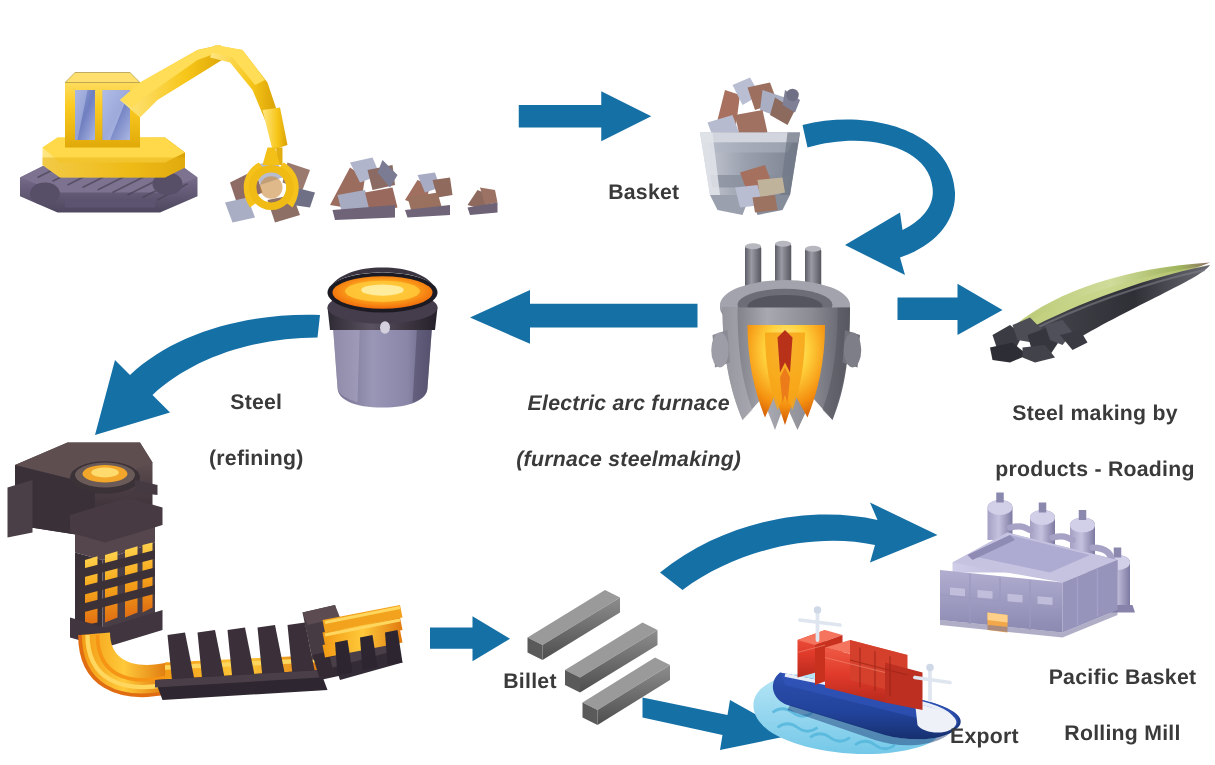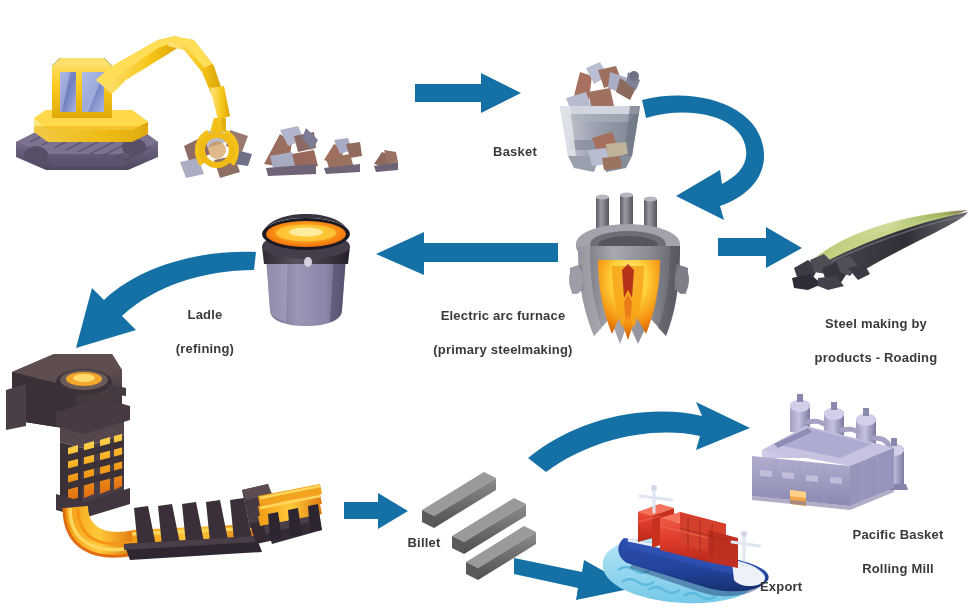--- a/index.html
+++ b/index.html
@@ -6,21 +6,21 @@
   body{font-family:"Liberation Sans", sans-serif;}
   #stage{
     position:relative;
     width:972px;height:612px;
     background:#ffffff;
     overflow:hidden;
   }
   .lbl{
     position:absolute;
     color:#3a3a3a;
-    font-size:13px;
+    font-size:17px;
     font-weight:700;
     line-height:1.32;
     letter-spacing:.2px;
     text-align:center;
     white-space:pre-line;
     user-select:none;
   }
   .art{position:absolute;}
   .art svg{display:block;overflow:visible;}
 </style>
@@ -253,23 +253,23 @@
       <path d="M10 52 C10 90, 16 118, 26 142 L34 134 C26 112, 22 88, 22 52 Z" fill="#b6b6bf" opacity=".55"></path>
       <path d="M112 52 C112 90, 106 118, 98 142 L90 134 C98 112, 102 88, 102 52 Z" fill="#4f4f59" opacity=".45"></path>
 
       <path d="M2 74 L14 70 L16 96 L4 100 Z" fill="#8b8b95"></path>
       <path d="M108 70 L120 74 L118 100 L106 96 Z" fill="#71717b"></path>
       <ellipse cx="8" cy="86" rx="7" ry="14" fill="#9d9da7"></ellipse>
       <ellipse cx="114" cy="86" rx="7" ry="14" fill="#7e7e88"></ellipse>
     </svg>
   </div>
 
-  <div class="lbl" style="left:398px;top:290px;width:210px;">
+  <div class="lbl" style="left:398px;top:290px;width:210px;font-style:italic;">
     <span>Electric arc furnace</span><br>
-    <span>(primary steelmaking)</span>
+    <span>(furnace steelmaking)</span>
   </div>
 
   <div class="art" style="left:718px;top:226px;">
     <svg width="86" height="46" viewBox="0 0 86 46">
       <path d="M0 12 L48 12 L48 1 L84 22 L48 42 L48 30 L0 30 Z" fill="#1570a6"></path>
     </svg>
   </div>
 
   <div class="art" style="left:792px;top:206px;">
     <svg width="178" height="86" viewBox="0 0 178 86">
@@ -350,21 +350,21 @@
       <ellipse cx="54" cy="28" rx="44" ry="16" fill="#1c1a22"></ellipse>
       <ellipse cx="54" cy="28" rx="40" ry="13" fill="url(#gLadMelt)"></ellipse>
       <ellipse cx="54" cy="27" rx="30" ry="8.5" fill="#ffc93a" opacity=".85"></ellipse>
       <ellipse cx="54" cy="26" rx="17" ry="4.5" fill="#fff0a6" opacity=".9"></ellipse>
 
       <path d="M12 24 C18 14, 34 8, 54 8 C74 8, 90 14, 96 24 C90 16, 74 12, 54 12 C34 12, 18 16, 12 24 Z" fill="#3a3440"></path>
     </svg>
   </div>
 
   <div class="lbl" style="left:150px;top:289px;width:110px;">
-    <span>Ladle</span><br>
+    <span>Steel</span><br>
     <span>(refining)</span>
   </div>
 
   <div class="art" style="left:48px;top:244px;">
     <svg width="210" height="110" viewBox="0 0 210 110">
       <path d="M208 8
                C 150 6, 92 22, 56 56
                L 44 44
                L 28 104
                L 88 86

